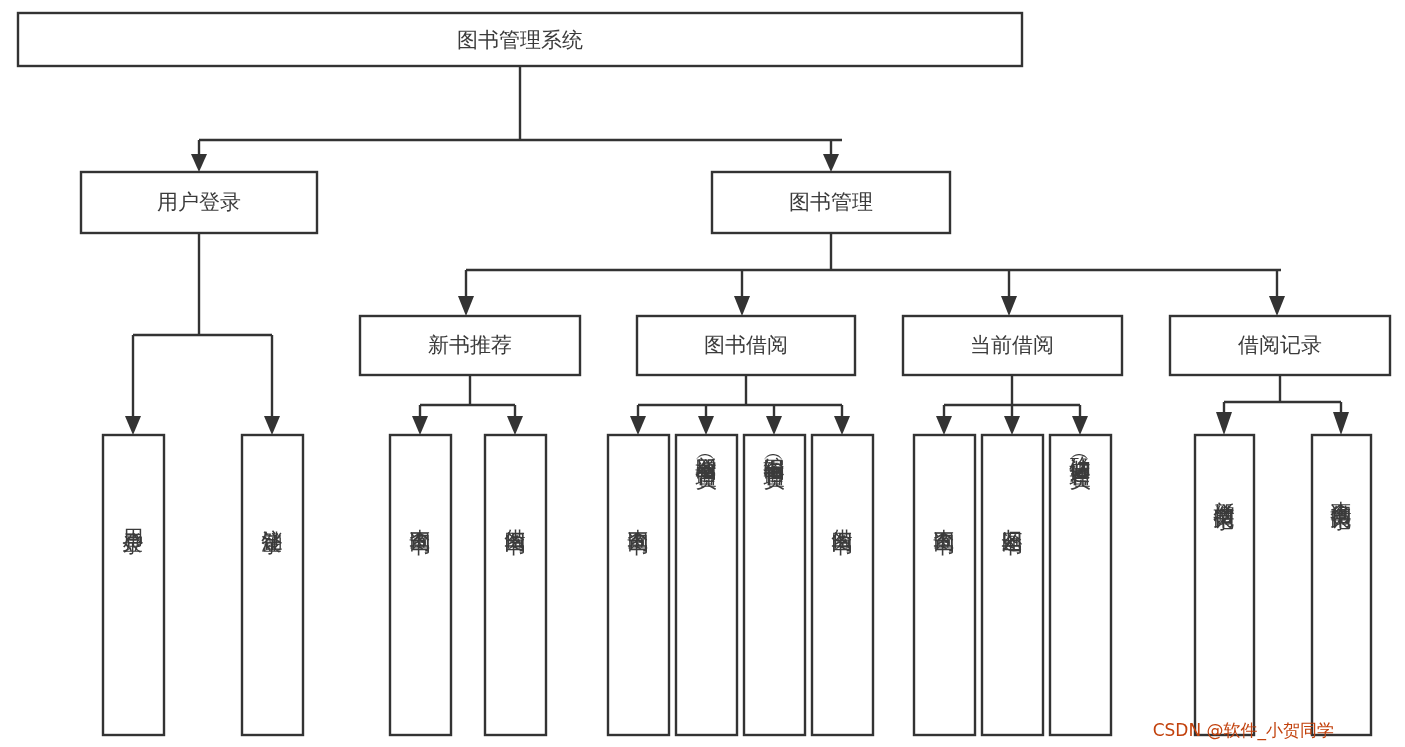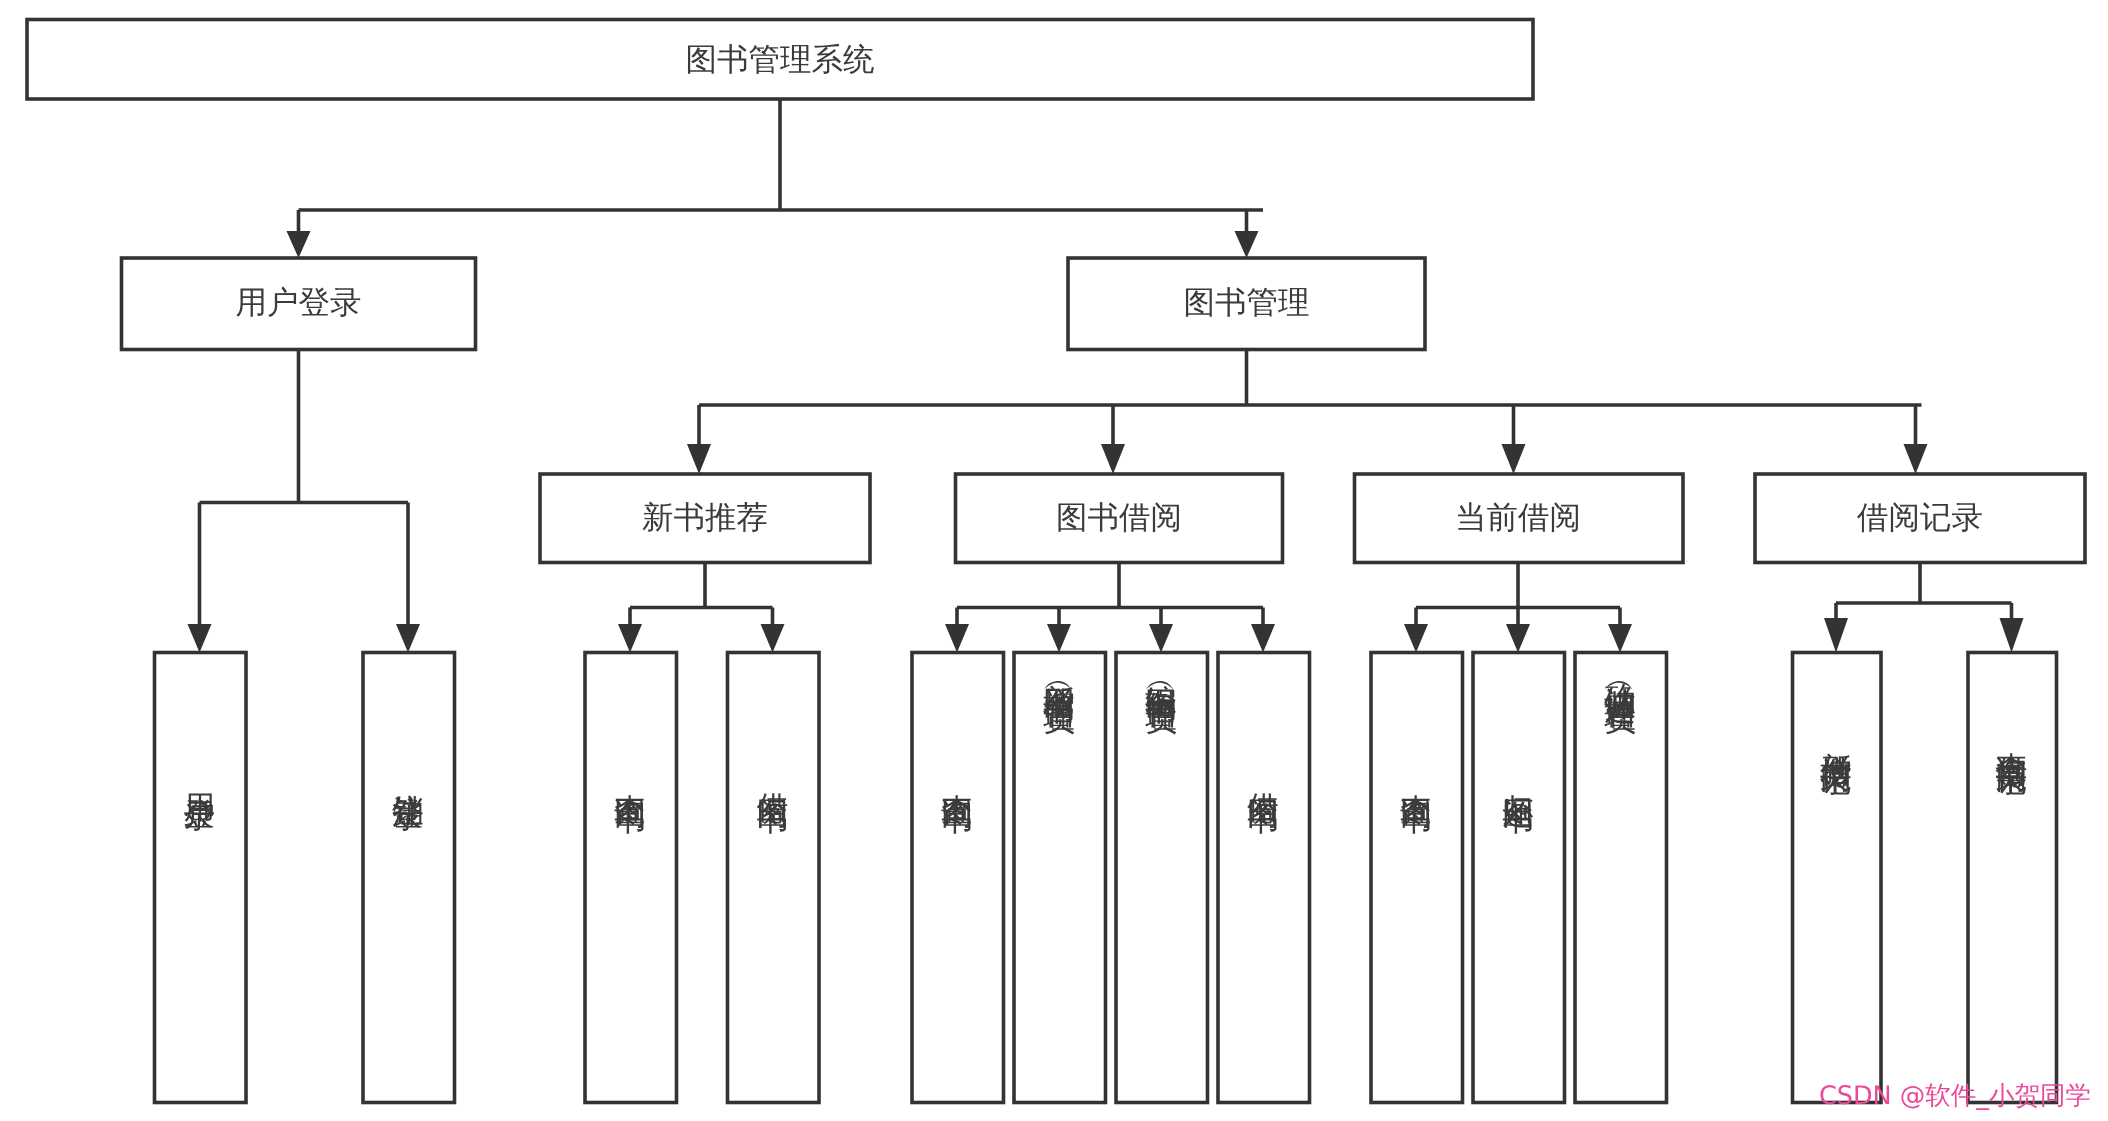--- a/index.html
+++ b/index.html
@@ -11,21 +11,20 @@
     width: 1405px;
     height: 747px;
     overflow: hidden;
     font-family: "DejaVu Sans", "Liberation Sans", sans-serif;
   }
   #diagram-root {
     position: relative;
     width: 1354px;
     height: 747px;
     background: #ffffff;
-    padding-left: 48px;
   }
   svg#flowchart {
     position: absolute;
     left: 0;
     top: 0;
     width: 1405px;
     height: 747px;
     display: block;
   }
   .node-rect {
@@ -54,25 +53,25 @@
     font-family: "DejaVu Sans", "Liberation Sans", sans-serif;
     font-size: 21px;
     fill: #3b3b3b;
     writing-mode: vertical-rl;
     text-orientation: upright;
     text-anchor: middle;
     letter-spacing: 2px;
   }
   .watermark {
     position: absolute;
-    right: 8px;
+    right: 20px;
     bottom: 5px;
     font-family: "DejaVu Sans", "Liberation Sans", sans-serif;
     font-size: 17px;
-    color: #ec4899;
+    color: #c2410c;
     white-space: nowrap;
     pointer-events: none;
   }
 </style>
 </head>
 <body>
 
 <div id="diagram-root">
 
   <svg id="flowchart" viewBox="0 0 1405 747">

